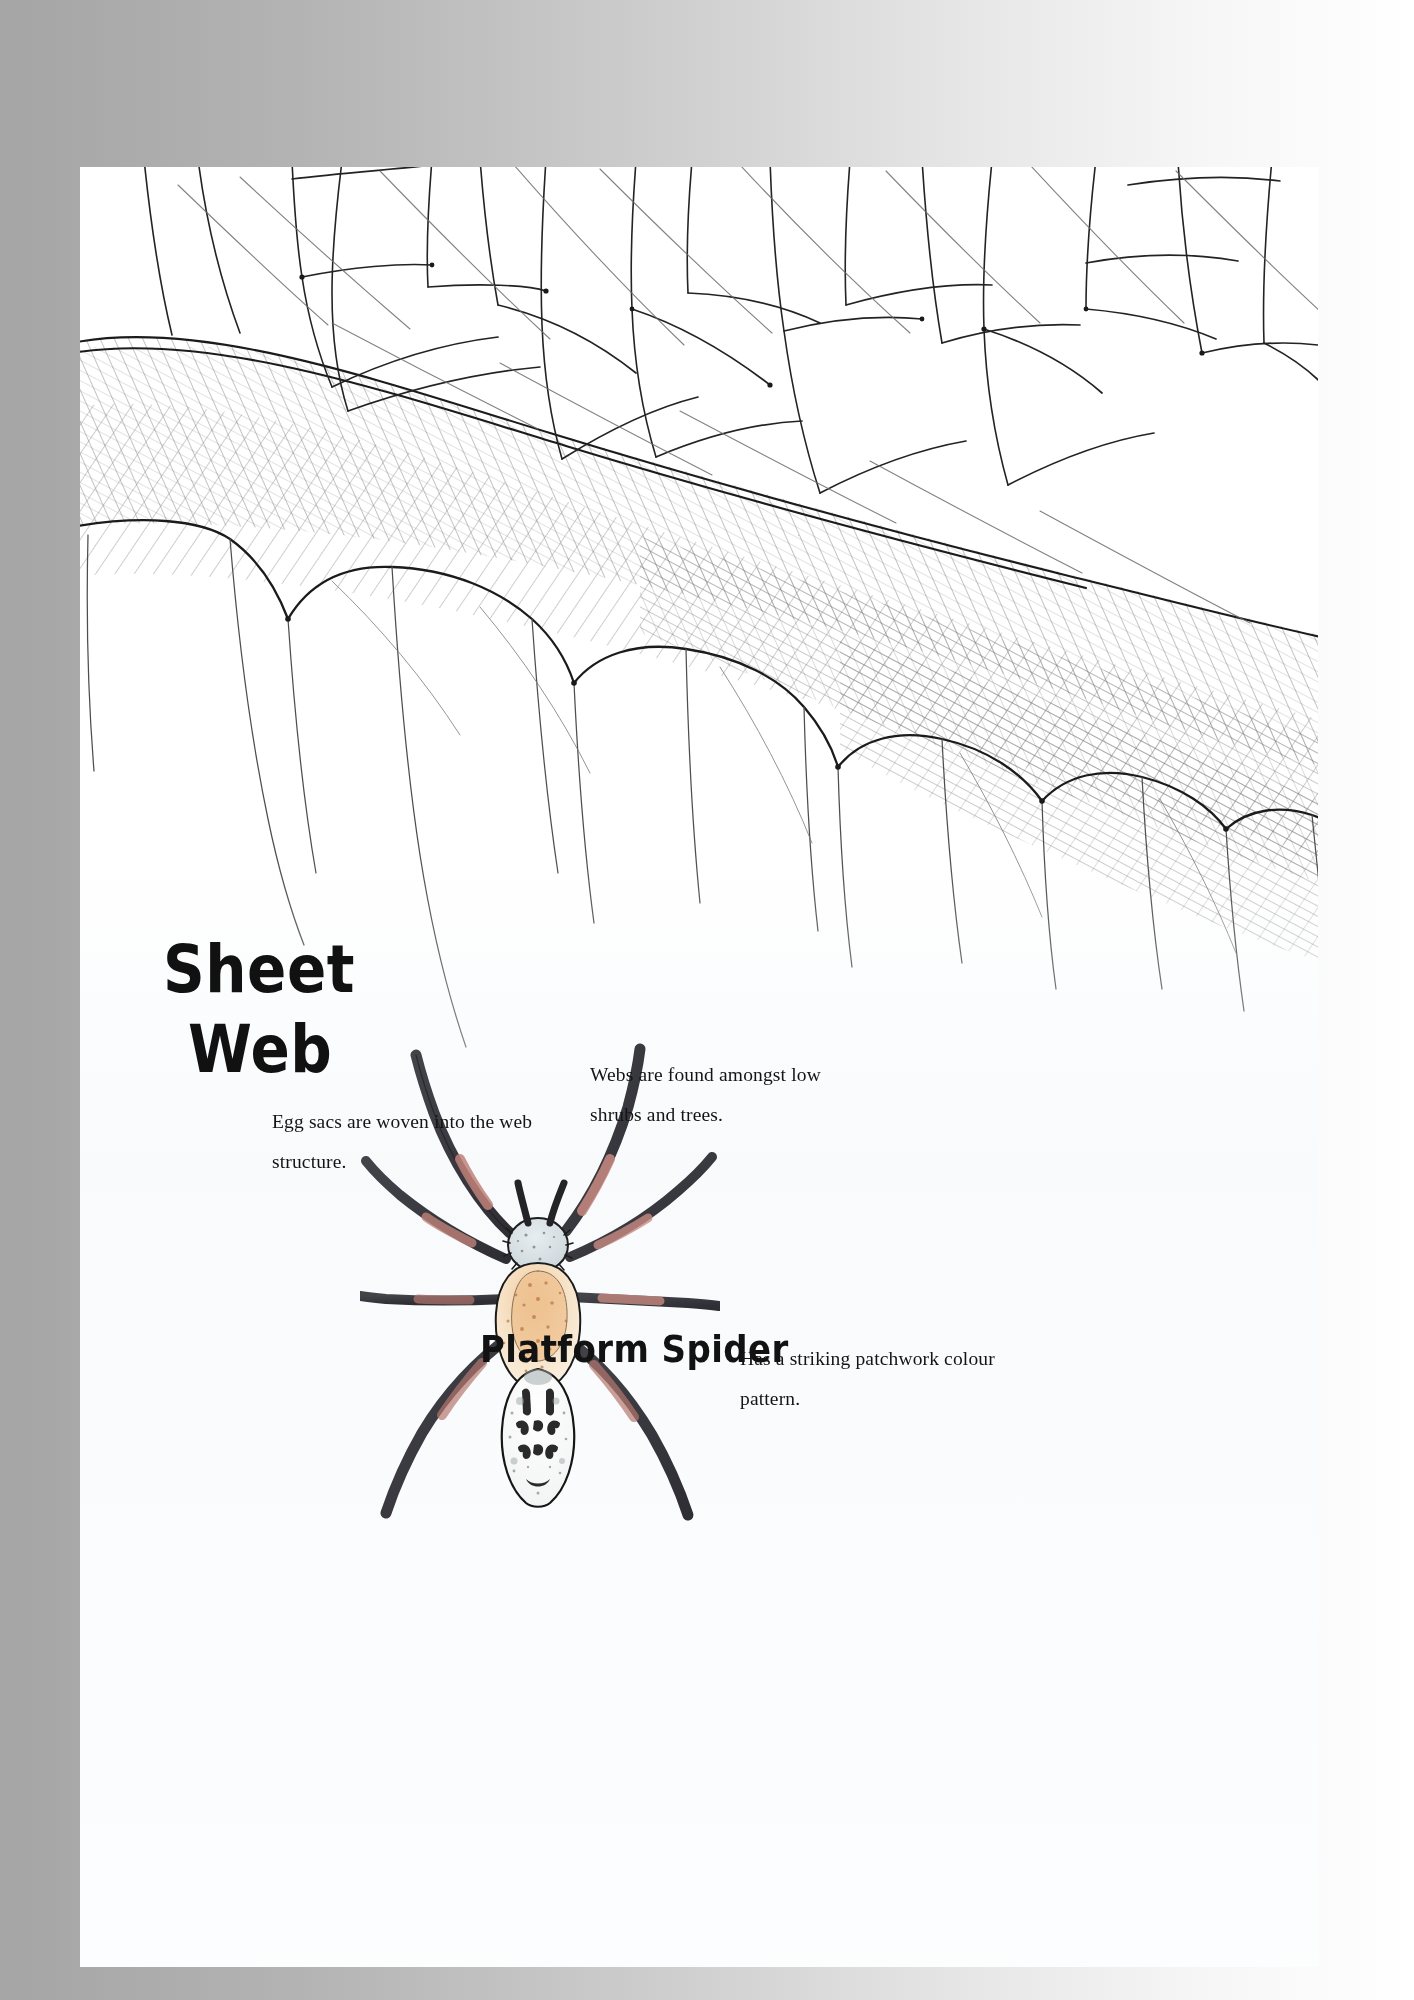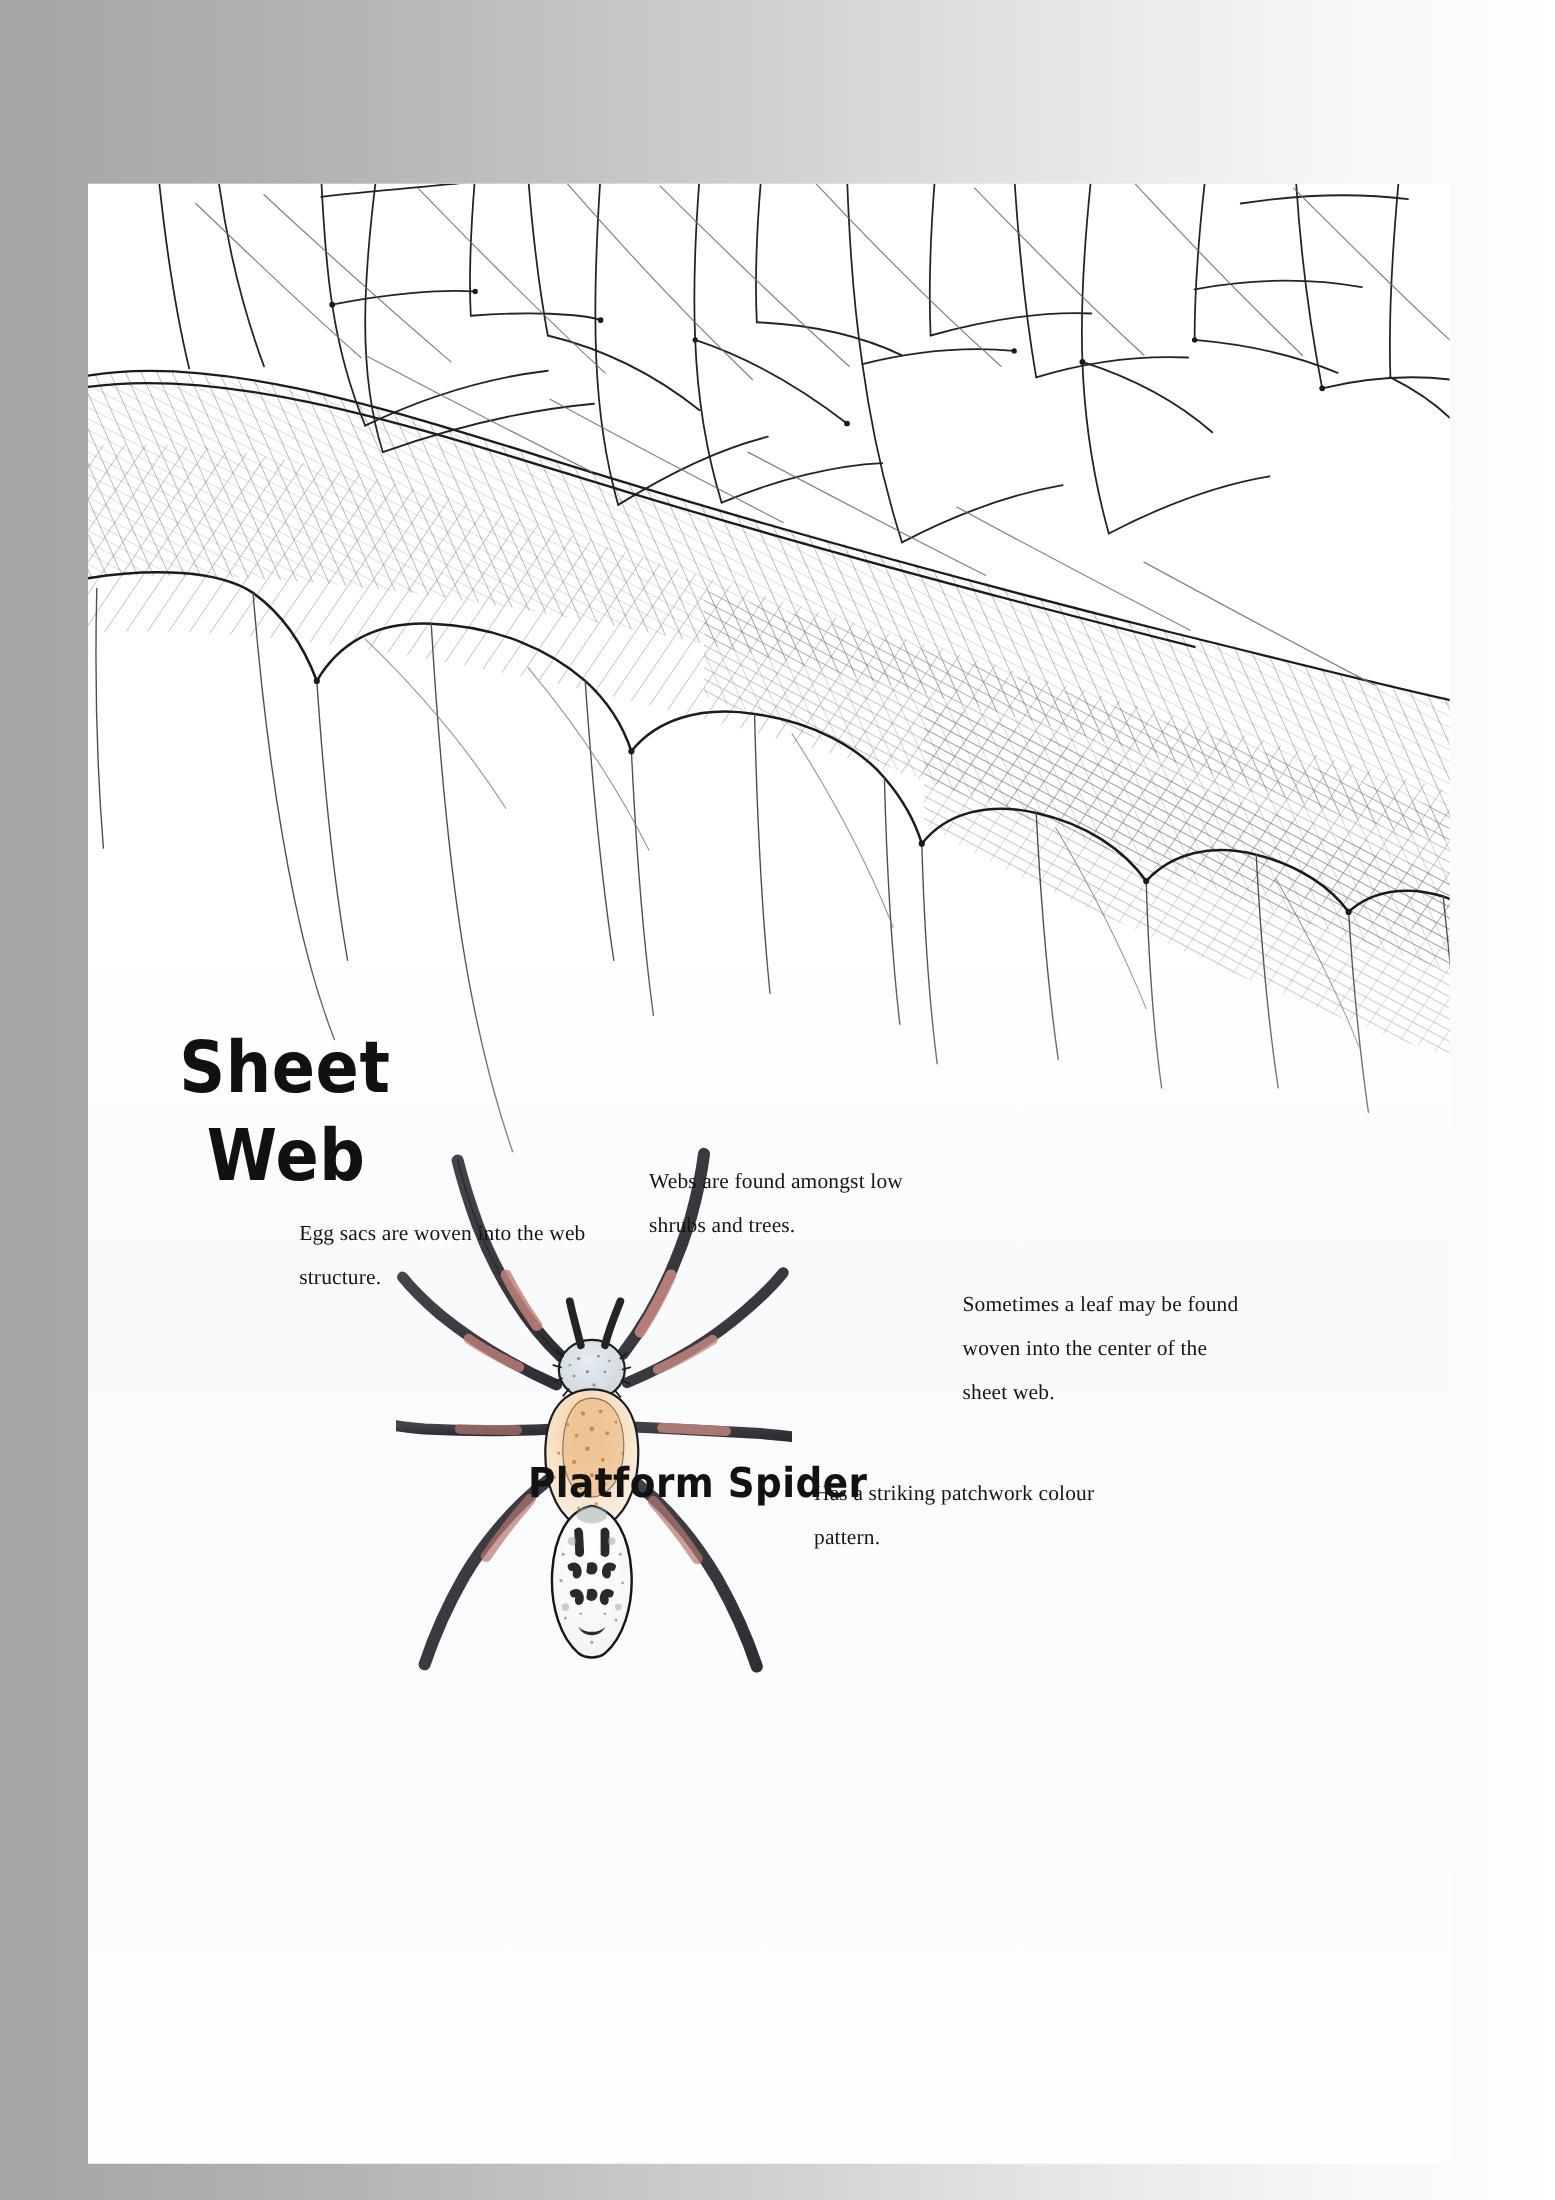--- a/index.html
+++ b/index.html
@@ -473,18 +473,17 @@
     <div class="title-word" id="title-sheet">Sheet</div>
 
     <div class="title-word" id="title-web">Web</div>
 
     <div id="heading-platform-spider">Platform  Spider</div>
 
     <div class="note" id="note-egg-sacs">Egg sacs are woven into the web structure.</div>
 
     <div class="note" id="note-shrubs">Webs are found amongst low shrubs and trees.</div>
 
-    <div class="note" id="note-leaf">Sometimes a leaf may be found woven into the center of the sheet web.</div>
 
     <div class="note" id="note-patchwork">Has a striking patchwork colour pattern.</div>
 
   </div>
 </div>
 
 </body></html>

